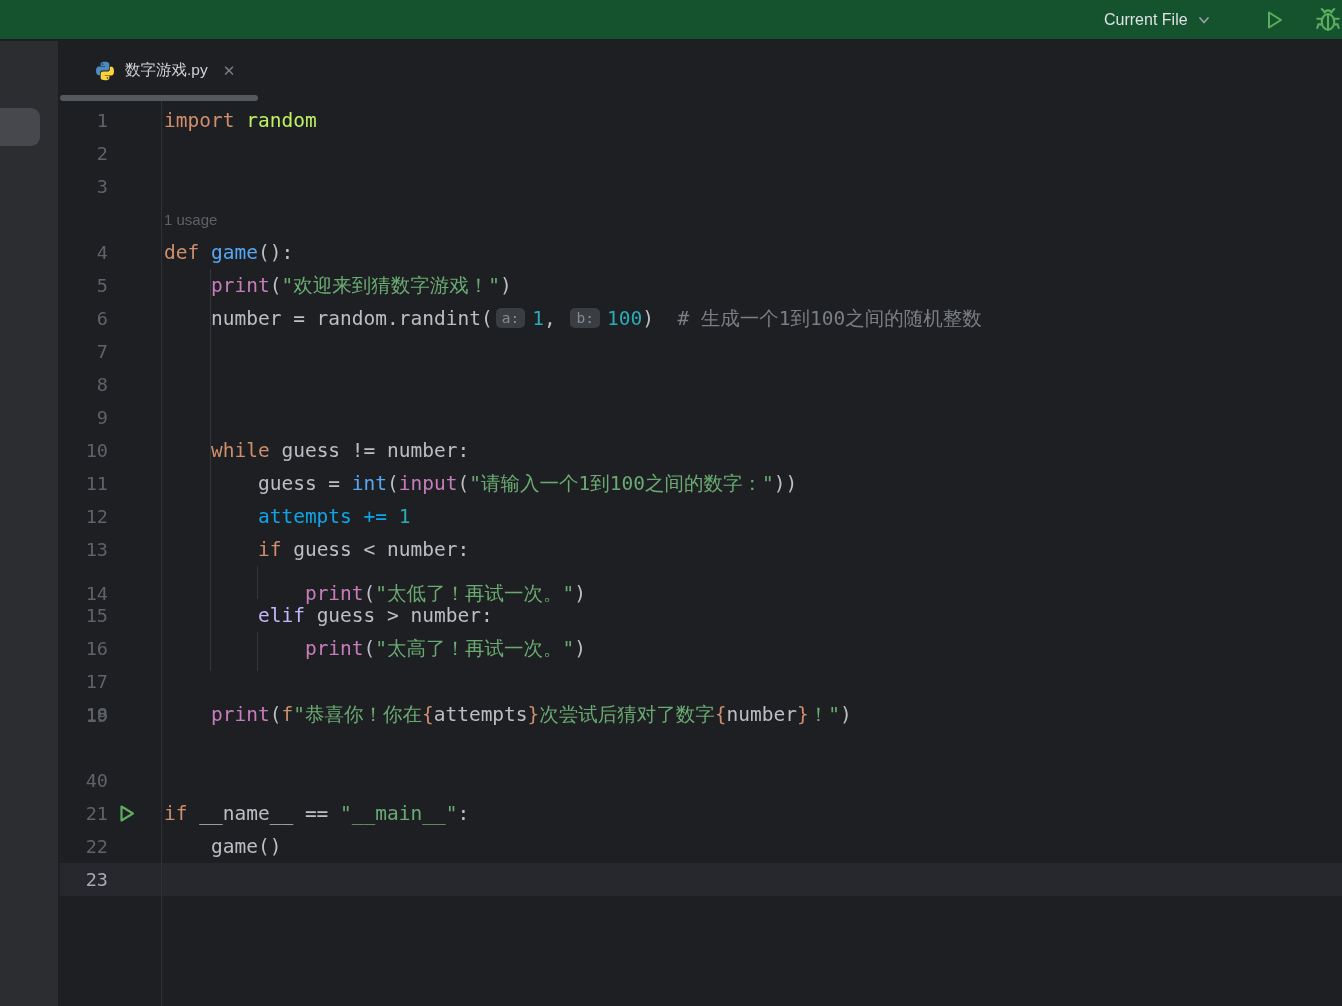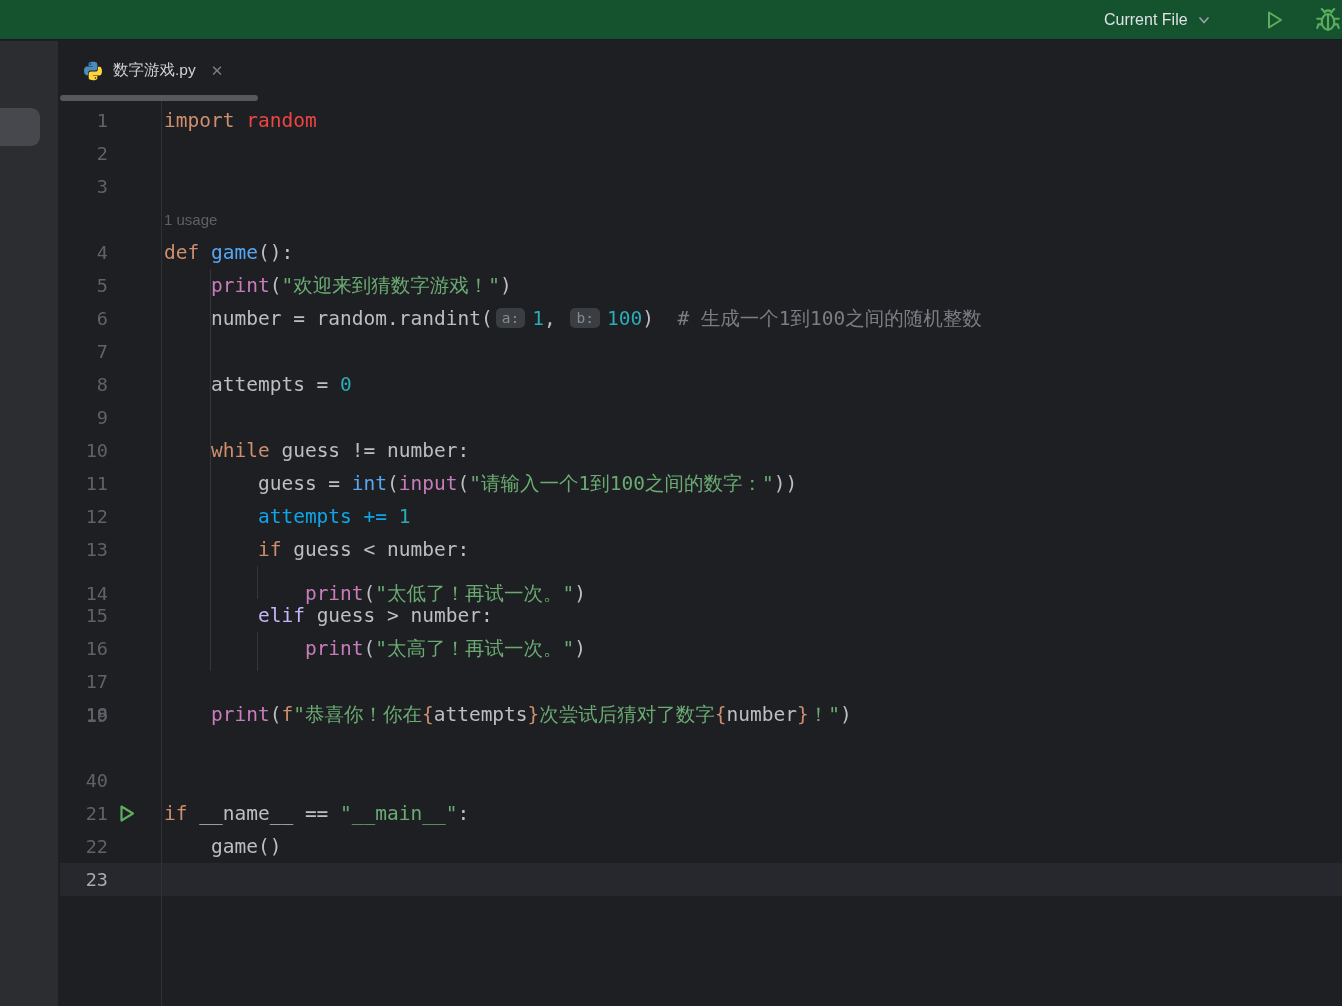--- a/index.html
+++ b/index.html
@@ -28,21 +28,21 @@
   .stripe-btn {
     position:absolute; left:-12px; top:67px; width:52px; height:38px;
     background:#46484D; border-radius:9px;
   }
   
   .tabbar {
     position:absolute; left:60px; top:41px; width:1282px; height:60px;
     background:#1E1F22;
   }
   .tab {
-    position:absolute; left:0; top:0; height:59px; width:198px;
+    position:absolute; left:12px; top:0; height:59px; width:198px;
     display:flex; align-items:center; padding-left:22px; gap:9px;
   }
   .tab-title { color:#CED0D6; font-size:15.5px; white-space:nowrap; }
   .tab-close { margin-left:6px; color:#7A7E85; font-size:15px; line-height:1; cursor:default; }
   .tab-underline {
     position:absolute; left:0; bottom:0; width:198px; height:6px;
     background:#55585D; border-radius:3px;
   }
   
   .editor {
@@ -121,21 +121,21 @@
 
   <div class="editor">
     <div class="caret-line"></div>
     <div class="gutter-sep"></div>
     <div class="guide g1"></div>
     <div class="guide g2"></div>
     <div class="guide g3"></div>
     <div id="rows">
         <div class="row" style="top: 3px;">
           <span class="lnum">1</span>
-          <span class="code"><span style="color: rgb(207, 142, 109);">import</span><span style="color: #ef4444;"> random</span></span>
+          <span class="code"><span style="color: rgb(207, 142, 109);">import</span><span style="color: #bef264;"> random</span></span>
         </div>
         <div class="row" style="top: 36px;">
           <span class="lnum">2</span>
         </div>
         <div class="row" style="top: 69px;">
           <span class="lnum">3</span>
         </div>
         <div class="row" style="top: 102px;">
           <span class="code usage">1 usage</span>
         </div>
@@ -149,21 +149,20 @@
         </div>
         <div class="row" style="top: 201px;">
           <span class="lnum">6</span>
           <span class="code"><span style="color: rgb(188, 190, 196);">    number = random.randint(</span><span class="inlay">a:</span><span style="color: rgb(42, 172, 184);">1</span><span style="color: rgb(188, 190, 196);">, </span><span class="inlay">b:</span><span style="color: rgb(42, 172, 184);">100</span><span style="color: rgb(188, 190, 196);">)  </span><span style="color: rgb(122, 126, 133);"># 生成一个1到100之间的随机整数</span></span>
         </div>
         <div class="row" style="top: 234px;">
           <span class="lnum">7</span>
         </div>
         <div class="row" style="top: 267px;">
           <span class="lnum">8</span>
-          <span class="code"><span style="color: rgb(188, 190, 196);">    attempts = </span><span style="color: rgb(42, 172, 184);">0</span></span>
         </div>
         <div class="row" style="top: 300px;">
           <span class="lnum">9</span>
         </div>
         <div class="row" style="top: 333px;">
           <span class="lnum">10</span>
           <span class="code"><span style="color: rgb(188, 190, 196);">    </span><span style="color: rgb(207, 142, 109);">while</span><span style="color: rgb(188, 190, 196);"> guess != number:</span></span>
         </div>
         <div class="row" style="top: 366px;">
           <span class="lnum">11</span>

